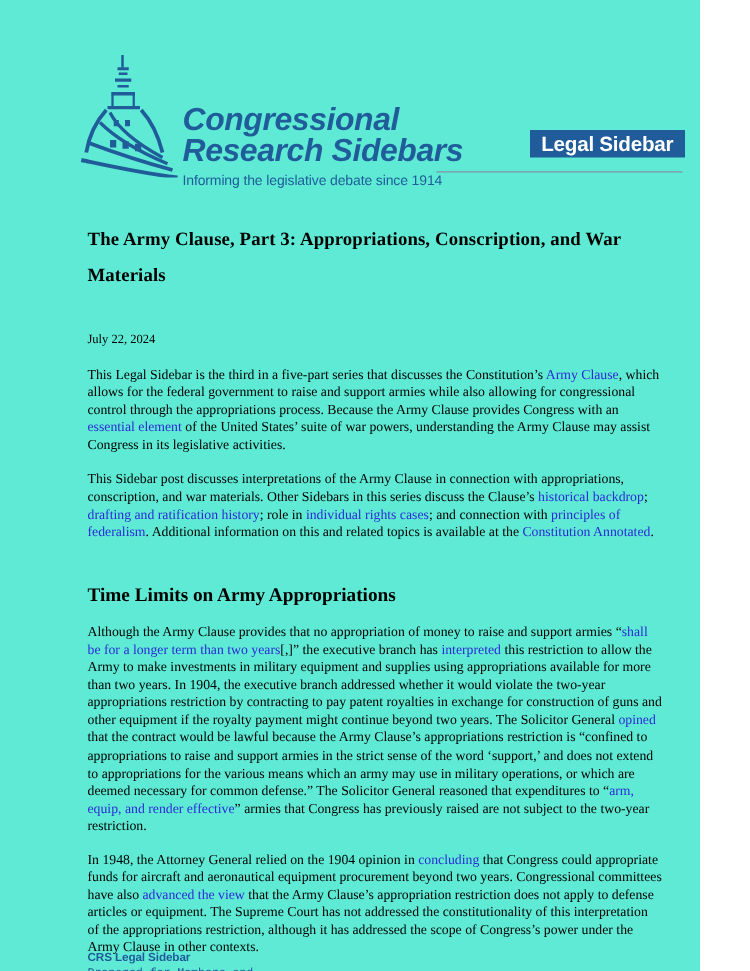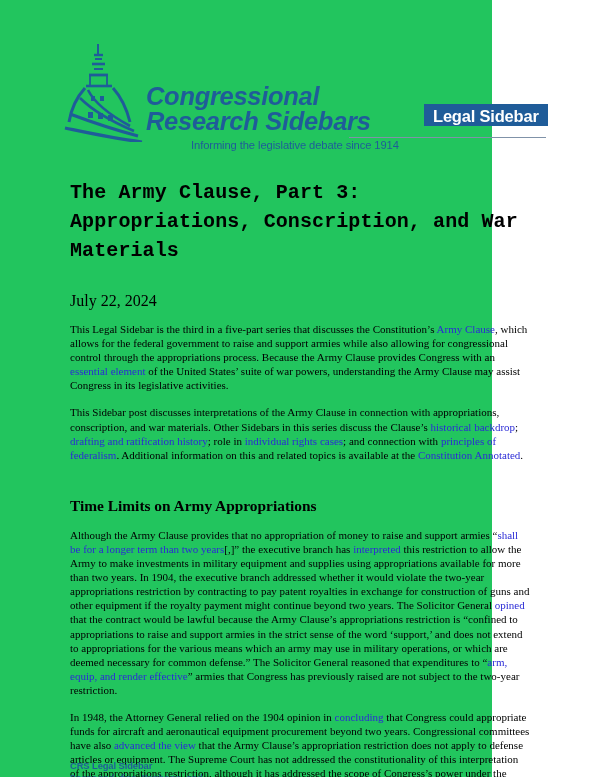--- a/index.html
+++ b/index.html
@@ -12,23 +12,23 @@
     height: 777px;
     overflow: hidden;
     font-family: "Liberation Serif", serif;
     color: #000000;
     position: relative;
   }
 
   .page {
     position: absolute;
     left: 0; top: 0;
-    width: 492px;
+    width: 560px;
     height: 777px;
-    background: #22c55e;
+    background: #5eead4;
   }
 
   
   .masthead {
     position: absolute;
     left: 0;
     top: 0;
     width: 600px;
     height: 152px;
   }
@@ -64,21 +64,20 @@
   }
   .logo-line2 { color: #1F5C99; }
   .logo-tag {
     font-family: "Liberation Sans", sans-serif;
     font-size: 11.2px;
     color: #1F5C99;
     line-height: 16px;
     white-space: nowrap;
     margin-top: 3px;
     letter-spacing: -0.1px;
-    margin-left: 45px;
   }
   .header-rule {
     position: absolute;
     left: 349px;
     top: 137px;
     width: 197px;
     height: 0;
     border-top: 1.4px solid #8092a8;
   }
   .sidebar-badge {
@@ -98,32 +97,32 @@
 
   
   .content {
     position: absolute;
     left: 70px;
     top: 178px;
     width: 460px;
   }
 
   .doc-title {
-    font-family: Liberation Mono, monospace;
-    font-weight: bold;
-    font-size: 20px;
+    font-family: Liberation Serif, serif;
+    font-weight: bold;
+    font-size: 15px;
     line-height: 29px;
     letter-spacing: 0.1px;
     margin: 0 0 0 0;
     color: #000;
   }
 
   .doc-date {
     font-family: "Liberation Serif", serif;
-    font-size: 16px;
+    font-size: 10px;
     line-height: 17px;
     margin-top: 27px;
     color: #000;
   }
 
   p.body-para {
     font-family: "Liberation Serif", serif;
     font-size: 11px;
     line-height: 14.1px;
     text-align: left;

